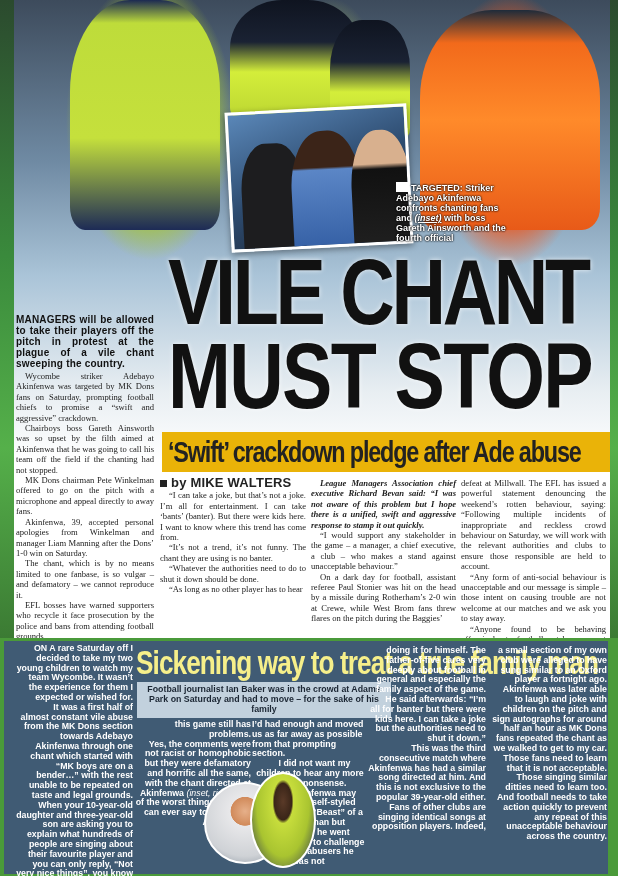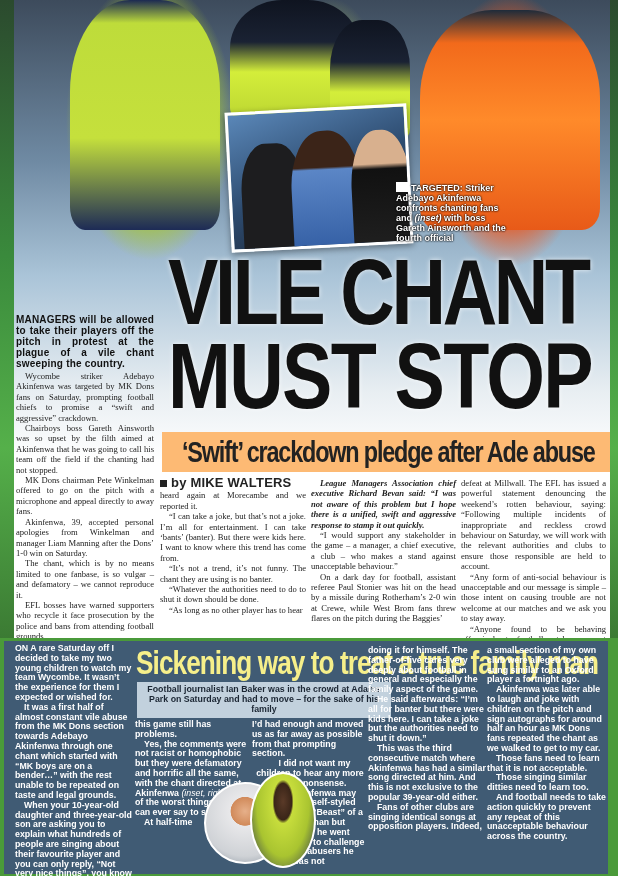--- a/index.html
+++ b/index.html
@@ -35,38 +35,38 @@
   .inset-photo .p1 { position: absolute; left: 10px; top: 30px; width: 62px; height: 120px; background: #1d1d1f; border-radius: 40% 40% 0 0; }
   .inset-photo .p2 { position: absolute; left: 60px; top: 20px; width: 70px; height: 130px; background: linear-gradient(180deg,#3b2418 0%, #3b2418 28%, #5b86c6 30%, #2f5aa0 100%); border-radius: 45% 45% 0 0; }
   .inset-photo .p3 { position: absolute; left: 120px; top: 22px; width: 60px; height: 130px; background: linear-gradient(180deg,#d8b08e 0%, #d8b08e 26%, #111 30%, #222 100%); border-radius: 45% 45% 0 0; }
 
   .caption {
     position: absolute; left: 396px; top: 182px; width: 120px;
     font-family: "Liberation Sans", sans-serif; font-weight: bold; font-size: 9px; line-height: 10px; color: #fff;
     text-shadow: 0 0 2px #000, 0 0 2px #000;
   }
   .caption .sq { display: inline-block; width: 12px; height: 10px; background: #fff; margin-right: 3px; vertical-align: -1px; }
-  .caption i { font-style: italic; }
+  .caption i { font-style: italic; text-decoration: underline; }
 
   
   .headline {
     position: absolute; left: 168px; top: 250px; width: 450px;
     font-family: "Liberation Sans", sans-serif; font-weight: 900; color: #111;
     font-size: 92px; line-height: 84px; letter-spacing: -4px;
     transform: scaleX(0.82); transform-origin: left top; white-space: nowrap;
     text-shadow: 0 0 6px rgba(255,255,255,.8);
   }
   .headline .l2 { letter-spacing: -2px; }
 
   
   .strap {
     position: absolute; left: 162px; top: 432px; width: 448px; height: 40px;
-    background: #fdba74; color: #222;
+    background: #eab308; color: #222;
     font-family: "Liberation Sans", sans-serif; font-weight: bold;
-    font-size: 30px; line-height: 40px; padding-left: 20px; white-space: nowrap; overflow: hidden;
+    font-size: 30px; line-height: 40px; padding-left: 6px; white-space: nowrap; overflow: hidden;
     letter-spacing: -1.5px;
   }
   .strap span { display: inline-block; transform: scaleX(0.78); transform-origin: left center; }
 
   
   .col {
     position: absolute; font-size: 8.6px; line-height: 10.4px; color: #222; text-align: justify;
     hyphens: auto;
   }
   .col p { text-indent: 9px; }
@@ -100,21 +100,21 @@
     font-size: 34px; line-height: 42px; white-space: nowrap; letter-spacing: -1.2px;
   }
   .panel-headline span { display: inline-block; transform: scaleX(0.77); transform-origin: left center; }
   .standfirst {
     position: absolute; left: 137px; top: 682px; width: 254px; height: 36px;
     background: #c2d1dd; color: #1b2633; text-align: center;
     font-family: "Liberation Sans", sans-serif; font-weight: bold; font-size: 8.8px; line-height: 10px; padding: 2px 4px;
   }
   .pcol {
     position: absolute; font-family: "Liberation Sans", sans-serif; color: #fff;
-    font-size: 8.8px; line-height: 9.8px; font-weight: bold;
+    font-size: 8.8px; line-height: 9.8px; font-weight: bold; text-align: right;
   }
   .pcol p { text-indent: 9px; }
   .pcol p.noindent { text-indent: 0; }
   .pcol i { font-style: italic; font-weight: normal; }
   .pcol1 { left: 15px; top: 644px; width: 118px; }
   .pcol2 { left: 135px; top: 720px; width: 116px; }
   .pcol3 { left: 252px; top: 720px; width: 116px; text-align: center; }
   .pcol4 { left: 368px; top: 646px; width: 118px; }
   .pcol5 { left: 487px; top: 646px; width: 120px; }
 
@@ -163,21 +163,20 @@
   <p>MK Dons chairman Pete Winkelman offered to go on the pitch with a microphone and appeal directly to away fans.</p>
   <p>Akinfenwa, 39, accepted personal apologies from Winkelman and manager Liam Manning after the Dons’ 1-0 win on Saturday.</p>
   <p>The chant, which is by no means limited to one fanbase, is so vulgar – and defamatory – we cannot reproduce it.</p>
   <p>EFL bosses have warned supporters who recycle it face prosecution by the police and bans from attending football grounds.</p>
   <p><b><i>Akinfenwa raged: “Enough is enough. For some reason this chant has come about.</i></b></p>
   <p>“I first heard of it two games ago against Oxford. They started it against the gaffer, then my name, then it was</p>
 </div>
 
 <div class="col col2">
   <div class="byline"><span class="sq"></span><span>by MIKE WALTERS</span></div>
-  <p class="noindent">heard again at Morecambe and we reported it.</p>
   <p>“I can take a joke, but that’s not a joke. I’m all for entertainment. I can take ‘bants’ (banter). But there were kids here. I want to know where this trend has come from.</p>
   <p>“It’s not a trend, it’s not funny. The chant they are using is no banter.</p>
   <p>“Whatever the authorities need to do to shut it down should be done.</p>
   <p>“As long as no other player has to hear</p>
 </div>
 
 <div class="col col3">
   <p><b><i>League Managers Association chief executive Richard Bevan said: “I was not aware of this problem but I hope there is a unified, swift and aggressive response to stamp it out quickly.</i></b></p>
   <p>“I would support any stakeholder in the game – a manager, a chief executive, a club – who makes a stand against unacceptable behaviour.”</p>
   <p>On a dark day for football, assistant referee Paul Stonier was hit on the head by a missile during Rotherham’s 2-0 win at Crewe, while West Brom fans threw flares on the pitch during the Baggies’</p>

